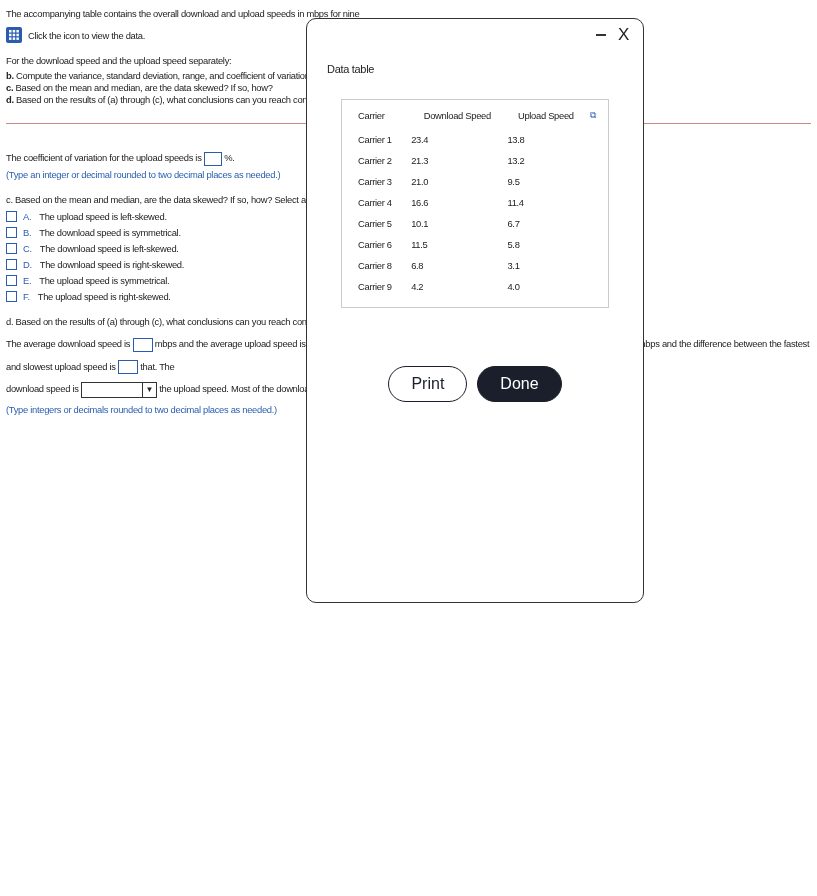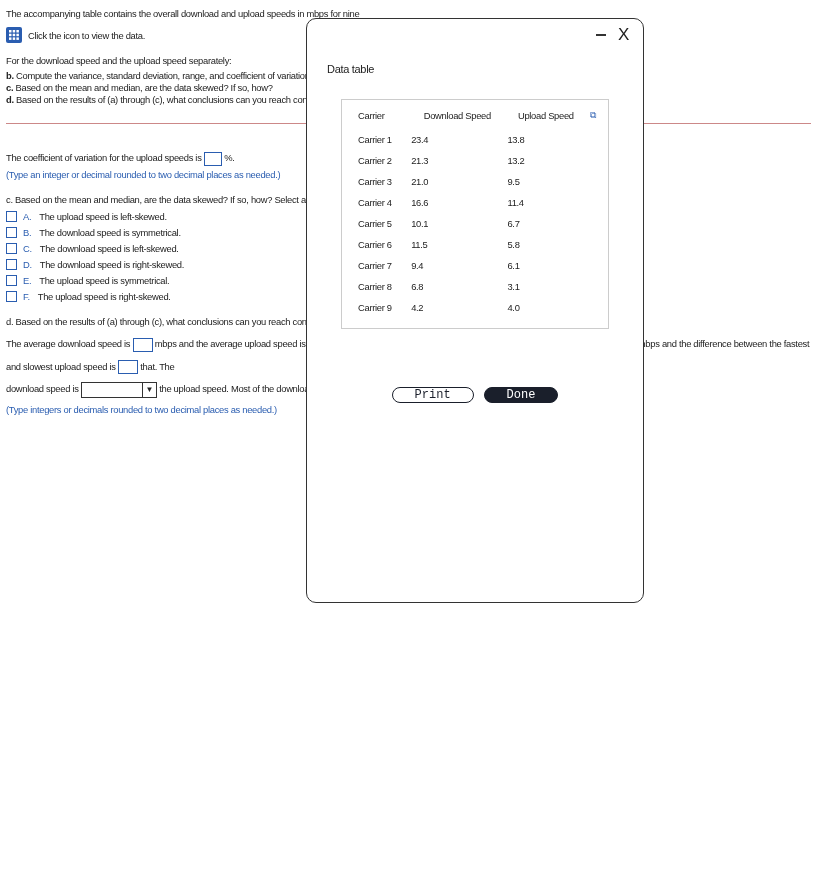--- a/index.html
+++ b/index.html
@@ -78,22 +78,22 @@
   }
   table.data-table { width: 100%; border-collapse: collapse; font-size: 9.4px; }
   table.data-table th { font-weight: normal; text-align: center; padding: 4px 2px 8px; }
   table.data-table td { text-align: left; padding: 5px 2px; }
   table.data-table td:first-child, table.data-table th:first-child { text-align: left; padding-left: 8px; }
   .copy-icon { font-size: 9px; color: #2a5db0; }
   .modal-btns {
     display: flex; justify-content: center; gap: 10px; margin-top: 58px;
   }
   .btn {
-    border-radius: 20px; padding: 0 22px; font-size: 12px;
-    cursor: pointer; border: 1.5px solid #1a1f2b; font-family: Liberation Mono, monospace;
+    border-radius: 20px; padding: 8px 22px; font-size: 16px;
+    cursor: pointer; border: 1.5px solid #1a1f2b;
   }
   .btn-print { background: #fff; color: #1a1f2b; }
   .btn-done { background: #1a1f2b; color: #fff; text-align: center; }
 </style>
 </head>
 <body>
 
 <div>The accompanying table contains the overall download and upload speeds in mbps for nine</div>
 
 <div class="row-icon">
@@ -234,26 +234,20 @@
             <td>6.7</td>
             <td></td>
           </tr>
           <tr>
             <td>Carrier 6</td>
             <td>11.5</td>
             <td>5.8</td>
             <td></td>
           </tr>
           <tr>
-            <td>Carrier 7</td>
-            <td>9.4</td>
-            <td>6.1</td>
-            <td></td>
-          </tr>
-          <tr>
             <td>Carrier 8</td>
             <td>6.8</td>
             <td>3.1</td>
             <td></td>
           </tr>
           <tr>
             <td>Carrier 9</td>
             <td>4.2</td>
             <td>4.0</td>
             <td></td>

